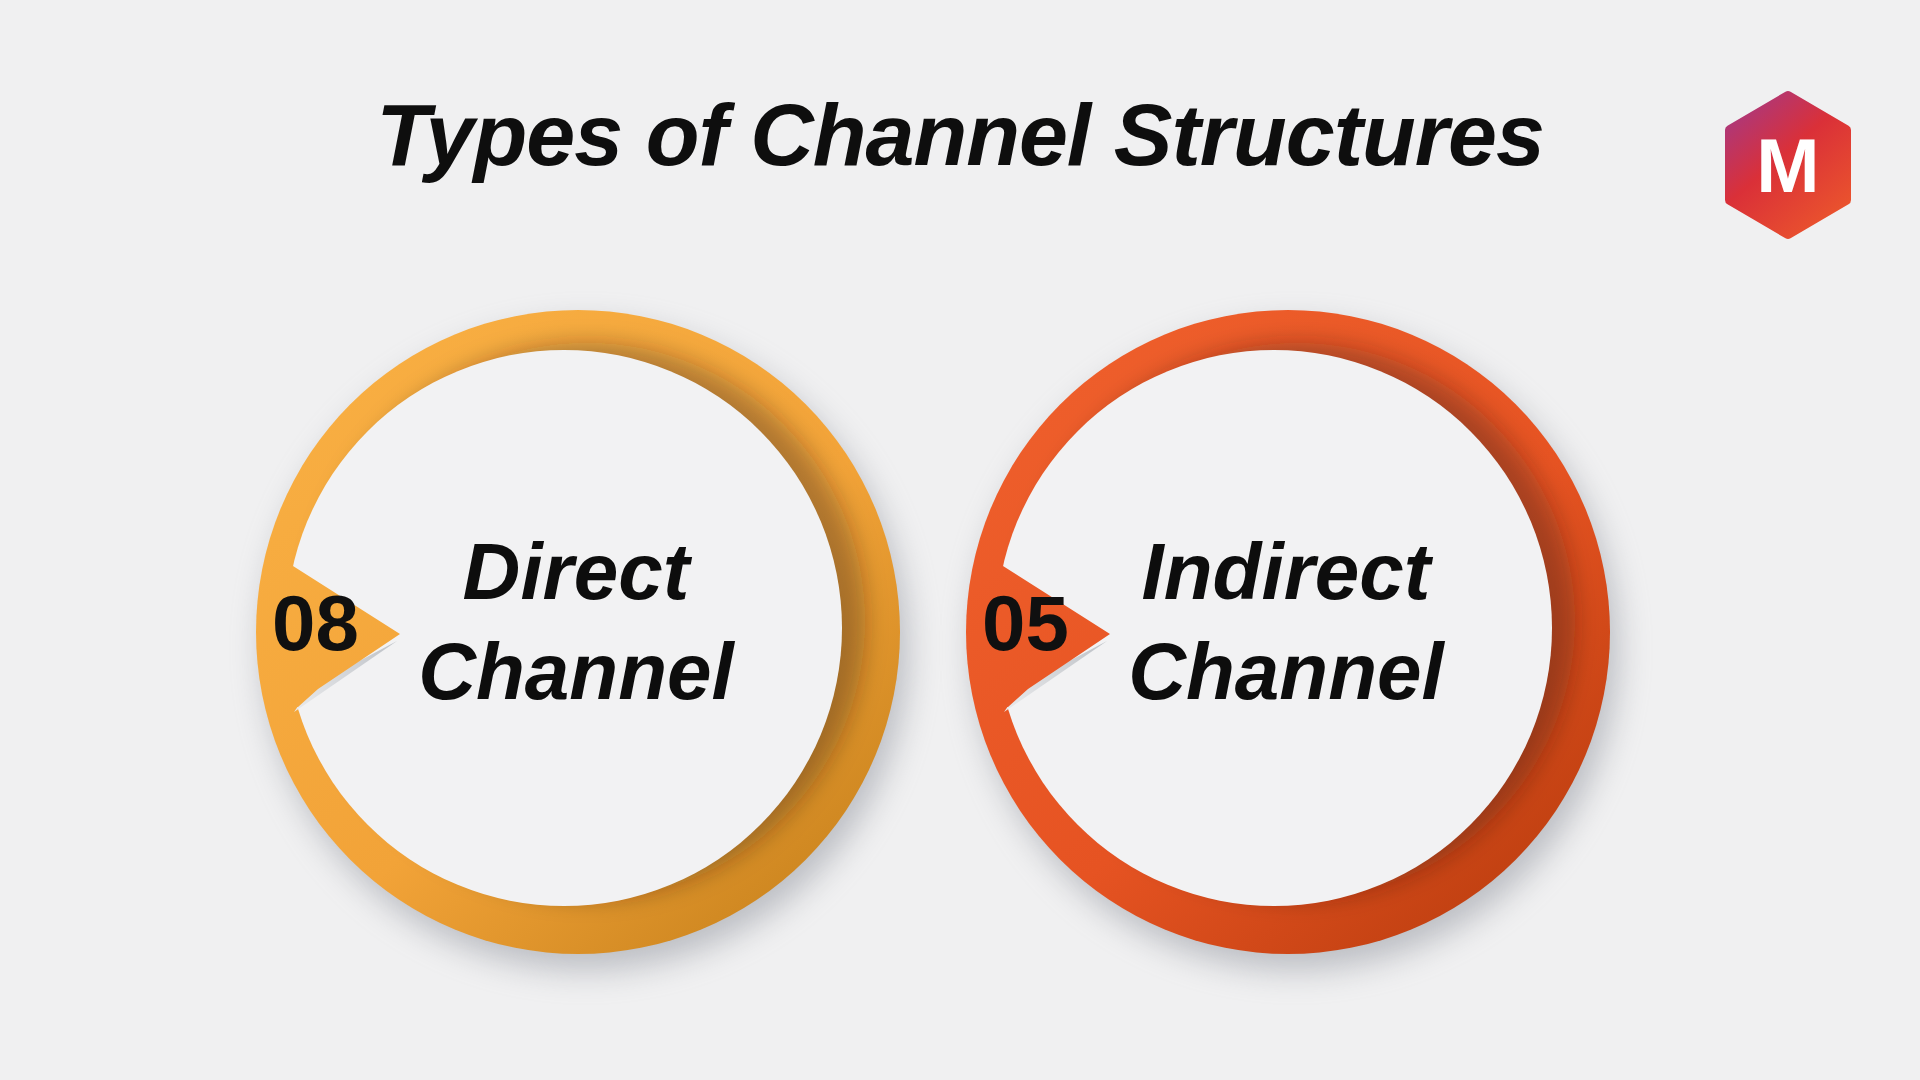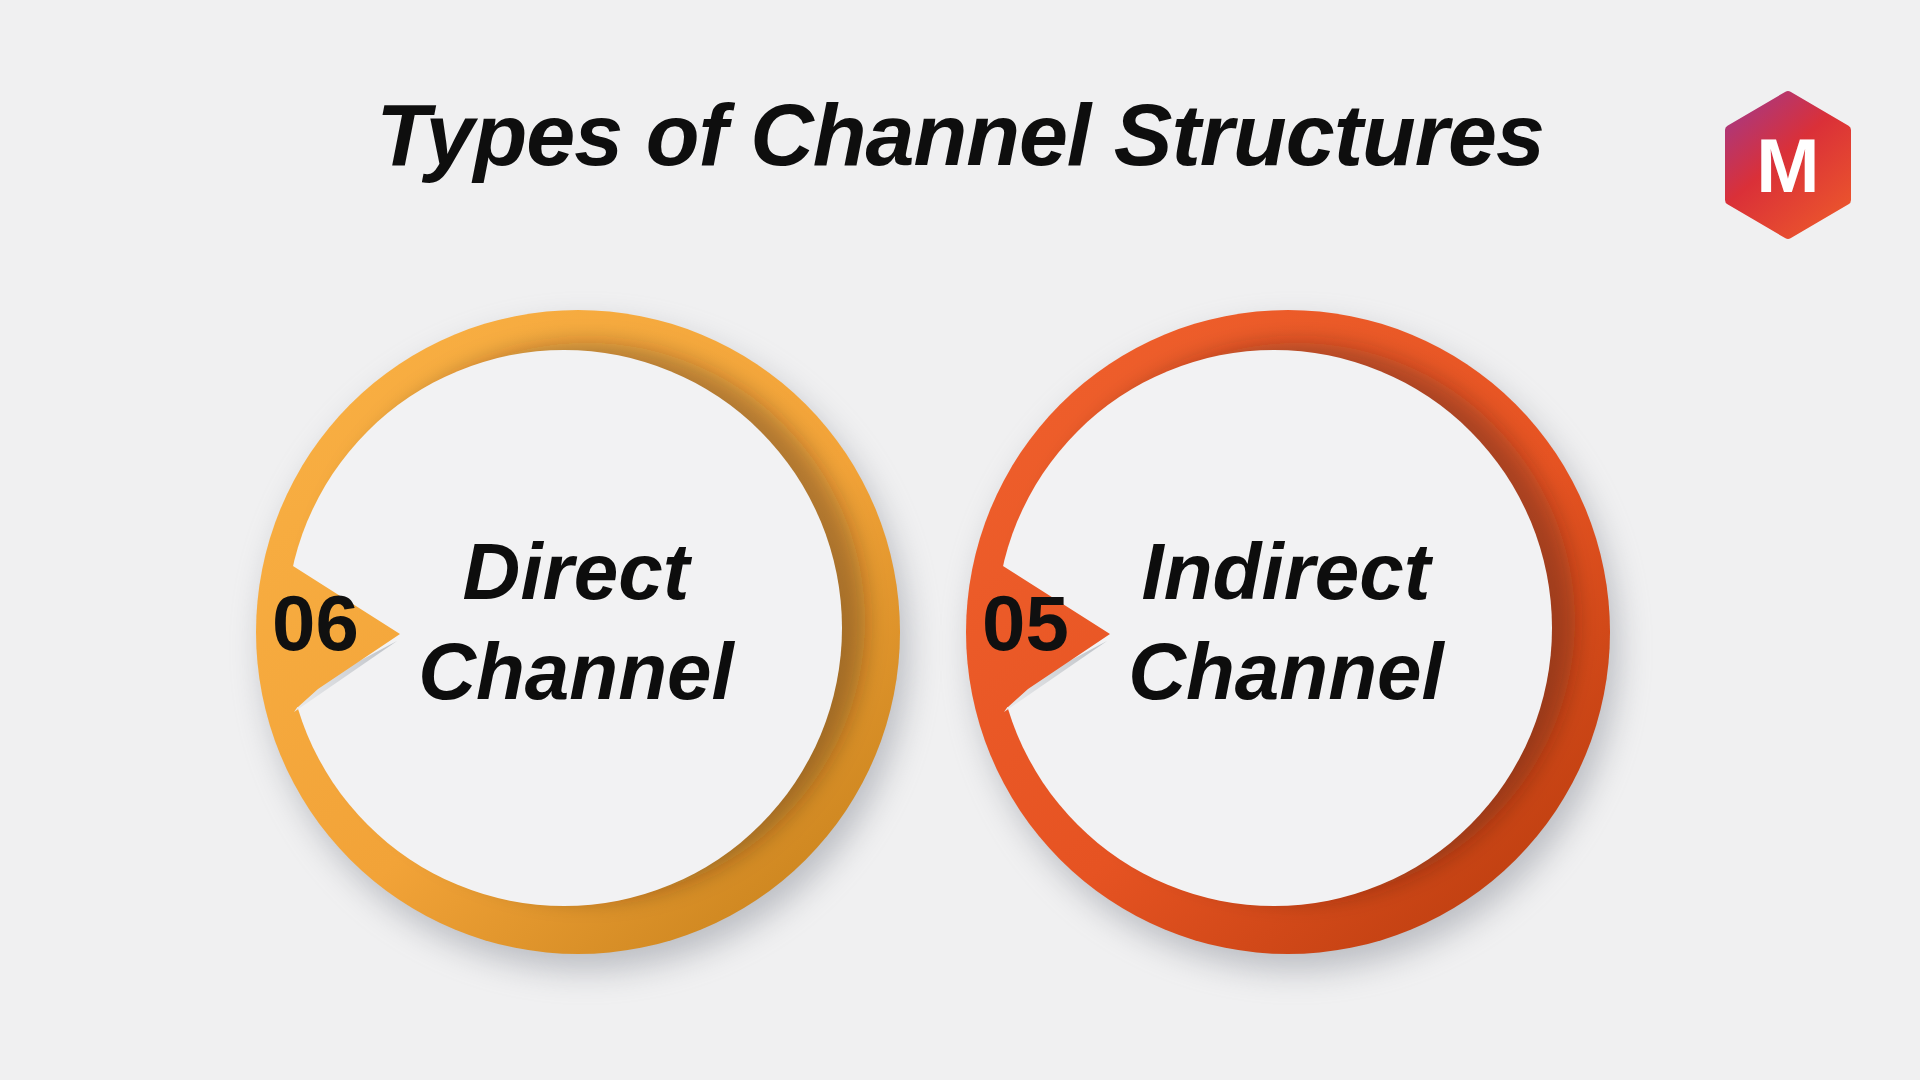--- a/index.html
+++ b/index.html
@@ -101,21 +101,21 @@
         <filter id="soft1" x="-25%" y="-25%" width="150%" height="150%">
           <feGaussianBlur stdDeviation="11"></feGaussianBlur>
         </filter>
       </defs>
       <circle cx="324" cy="324" r="322" fill="url(#ring-g1)"></circle>
       <circle cx="333" cy="313" r="278" fill="rgba(40,34,28,0.33)" filter="url(#soft1)"></circle>
       <circle cx="310" cy="320" r="278" fill="#F2F2F3"></circle>
       <polygon points="143,333 58,378 40,404" fill="url(#fold-g1)"></polygon>
       <polygon points="39,258 146,326 64,381 44,399 14,399 14,258" fill="url(#ring-g1)"></polygon>
     </svg>
-    <div class="num">06</div>
+    <div class="num">08</div>
     <div class="label">Direct
 Channel</div>
   </div>
 
   <div class="item item-2">
     <svg class="ring" viewBox="0 0 648 648">
       <defs>
         <linearGradient id="ring-g2" gradientUnits="userSpaceOnUse" x1="100" y1="60" x2="580" y2="600">
           <stop offset="0" stop-color="#EE5E2B"></stop>
           <stop offset="0.55" stop-color="#E65322"></stop>

